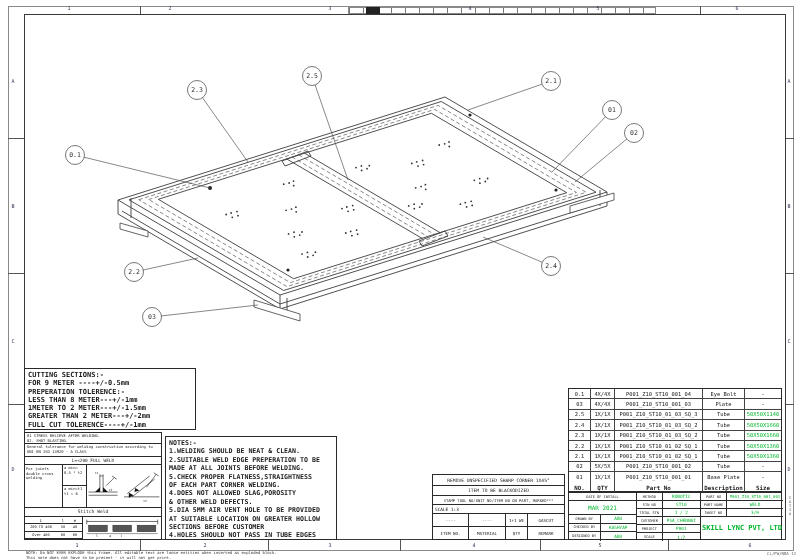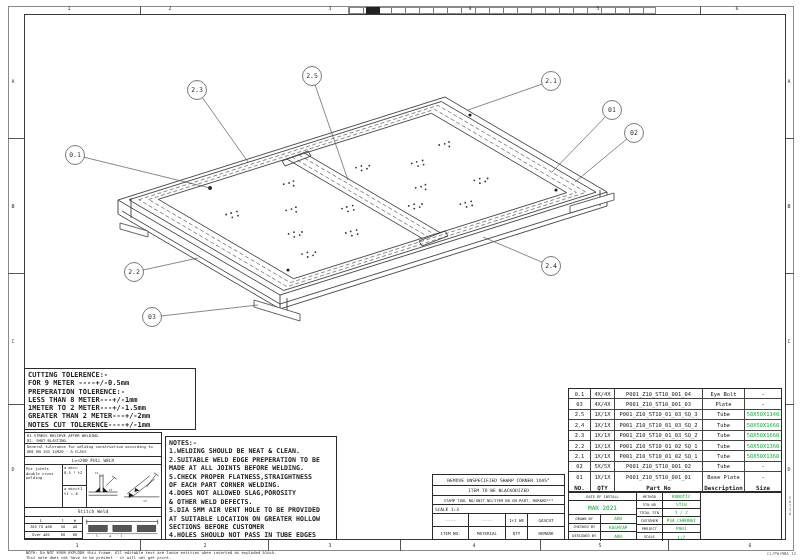--- a/index.html
+++ b/index.html
@@ -246,27 +246,27 @@
         </g>
         <g>
           <line x1="122" y1="287" x2="228" y2="275" stroke="#555" stroke-width="0.7"></line>
           <circle cx="122" cy="287" r="9.5" fill="#fff" stroke="#555" stroke-width="0.8"></circle>
           <text x="122" y="289.2" text-anchor="middle" font-size="6.5" fill="#333">03</text>
         </g>
       </g>
   </svg>
 
   <div class="abs cut-box">
-      <div class="line">CUTTING TOLERENCE:-</div>
+      <div class="line">CUTTING SECTIONS:-</div>
       <div class="line">FOR 9 METER ----+/-0.5mm</div>
       <div class="line">PREPERATION TOLERENCE:-</div>
       <div class="line">LESS THAN 8 METER---+/-1mm</div>
       <div class="line">1METER TO 2 METER---+/-1.5mm</div>
       <div class="line">GREATER THAN 2 METER---+/-2mm</div>
-      <div class="line">NOTES CUT TOLERENCE----+/-1mm</div>
+      <div class="line">FULL CUT TOLERENCE----+/-1mm</div>
     </div>
 
   <div class="abs weld-box">
     <div class="wrow" style="height:11px;padding:1px 2px;">
       <div class="tinyline">01 STRESS RELIEVE AFTER WELDING.</div>
       <div class="tinyline">02. SHOT BLASTING.</div>
     </div>
     <div class="wrow" style="height:13px;padding:1px 2px;">
       <div class="tinyline">General tolerance for welding construction according to</div>
       <div class="tinyline" style="text-decoration:underline;">UNI EN ISO 13920 - A CLASS</div>
@@ -505,20 +505,35 @@
         </div>
         <div class="tb-row" style="height: 8px;">
           <span class="cell lbl" style="width: 26px; border-right: 1px solid rgb(42, 42, 42);">PROJECT</span>
           <span class="cell val" style="width: 38px;">P001</span>
         </div>
         <div class="tb-row" style="height: 8px; border-bottom: none;">
           <span class="cell lbl" style="width: 26px; border-right: 1px solid rgb(42, 42, 42);">SCALE</span>
           <span class="cell val" style="width: 38px;">1:7</span>
         </div>
       </div>
+    <div style="width:82px;box-sizing:border-box;">
+      <div class="tb-row" style="height:8px;">
+        <span class="cell lbl" style="width:26px;border-right:1px solid #2a2a2a;">PART NO</span>
+        <span class="cell val" style="width:56px;font-size:4px;">P001_Z10_ST10_001_001</span>
+        </div>
+      <div class="tb-row" style="height:8px;">
+        <span class="cell lbl" style="width:26px;border-right:1px solid #2a2a2a;">PART NAME</span>
+        <span class="cell val" style="width:56px;">WELD</span>
+        </div>
+      <div class="tb-row" style="height:8px;">
+        <span class="cell lbl" style="width:26px;border-right:1px solid #2a2a2a;">SHEET NO</span>
+        <span class="cell val" style="width:56px;">3/9</span>
+        </div>
+      <div class="cell company" style="height:22px;">SKILL LYNC PVT, LTD</div>
+    </div>
   </div>
 
   <div class="abs corner-ref">CL/PW/NBA-13</div>
   <div class="abs vtext">CATIA</div>
   <div class="abs explode-note">
     <div>NOTE: Do NOT EVER EXPLODE this frame. All editable text are loose entities when inserted as exploded block.</div>
     <div>This note does not have to be present - it will not get print.</div>
   </div>
 
 </div>

